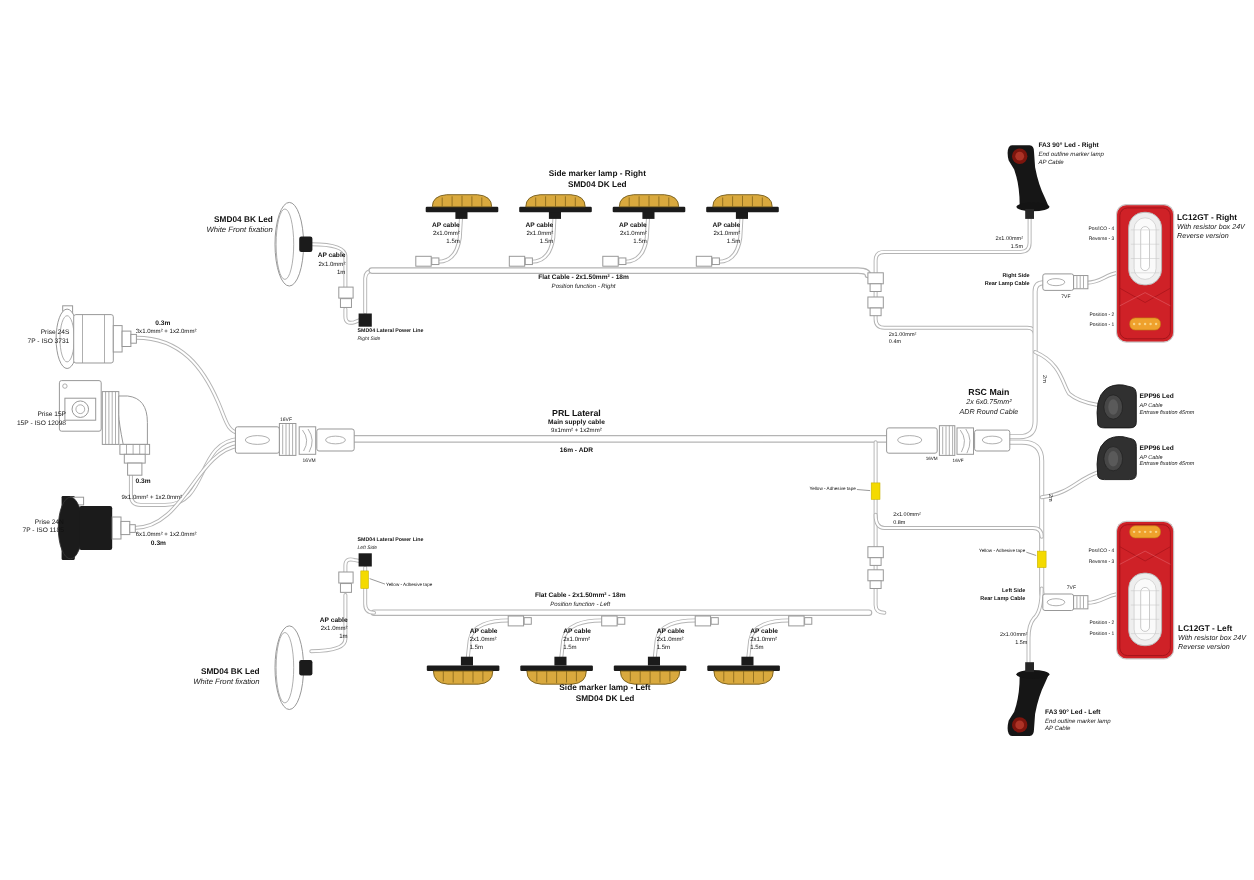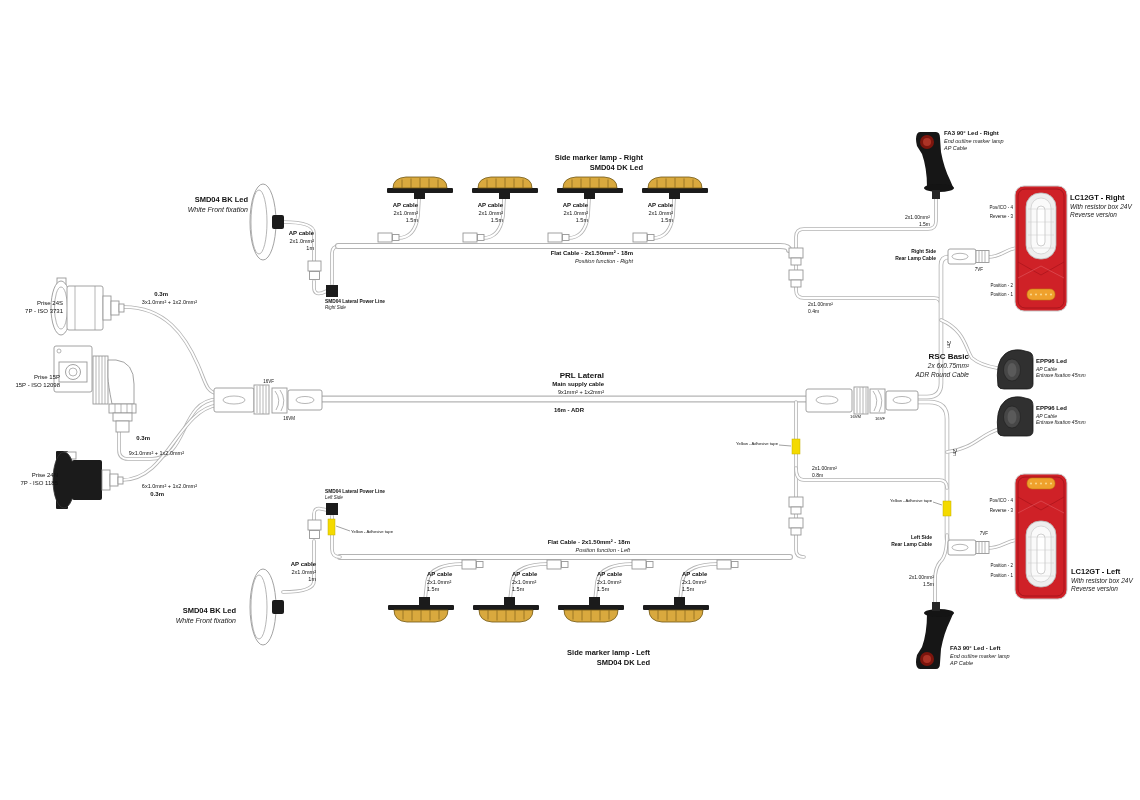--- a/index.html
+++ b/index.html
@@ -1,21 +1,21 @@
 <!DOCTYPE html>
 <html><head>
 <meta charset="utf-8">
 <style>
   html,body{margin:0;padding:0;background:#fff;}
   #stage{position:relative;width:1140px;height:800px;background:#fff;
          font-family:"Liberation Sans",sans-serif;overflow:hidden;}
   #wires{position:absolute;left:0;top:0;}
   .lb{position:absolute;color:#111;line-height:1.3;}
   .lb span{display:block;}
-  .ar{text-align:right}.ac{text-align:right}
+  .ar{text-align:right}.ac{text-align:center}
   .b{font-weight:700}.i{font-style:italic;color:#1a1a1a}
   .f9{font-size:9px}.f8{font-size:8px}.f75{font-size:7.5px}.f7{font-size:7px}
   .f65{font-size:6.5px}.f6{font-size:6px}.f55{font-size:5.5px}.f5{font-size:5px}
   .f48{font-size:4.8px}.f45{font-size:4.5px}.f42{font-size:4.2px}
   .rot{transform:rotate(90deg);transform-origin:left top;}
   .tube{fill:none;stroke:#b4b4b4;stroke-width:3.6;stroke-linecap:round}
   .core{fill:none;stroke:#fff;stroke-width:1.9;stroke-linecap:round}
   .tubeW{stroke-width:6}.coreW{stroke-width:3.9}
   .tubeT{stroke-width:7}.coreT{stroke-width:4.7}
   .tubeR{stroke-width:4.6}.coreR{stroke-width:2.9}
@@ -415,21 +415,21 @@
 </div>
 
 <div class="lb ac" style="left:444px;top:371px;width:160px">
   <span class="b f8">PRL Lateral</span>
   <span class="b f6">Main supply cable</span>
   <span class="f55">9x1mm² + 1x2mm²</span>
 </div>
 <div class="lb ac b f6" style="left:464px;top:407px;width:120px">16m - ADR</div>
 
 <div class="lb ac" style="left:829px;top:352px;width:140px">
-  <span class="b f8">RSC Basic</span>
+  <span class="b f8">RSC Main</span>
   <span class="i f65">2x 6x0.75mm²</span>
   <span class="i f65">ADR Round Cable</span>
 </div>
 <div class="lb ac f42" style="left:833px;top:414px;width:28px">16VM</div>
 <div class="lb ac f42" style="left:857px;top:416px;width:28px">16VF</div>
 
 <div class="lb" style="left:944px;top:130px;width:130px">
   <span class="b f6">FA3 90° Led - Right</span>
   <span class="i f55">End outline marker lamp</span>
   <span class="i f55">AP Cable</span>
@@ -529,21 +529,21 @@
   <span class="b f6">AP cable</span>
   <span class="f55">2x1.0mm²</span>
   <span class="f55">1.5m</span>
 </div>
 <div class="lb" style="left:682px;top:571px;width:50px">
   <span class="b f6">AP cable</span>
   <span class="f55">2x1.0mm²</span>
   <span class="f55">1.5m</span>
 </div>
 
-<div class="lb ac" style="left:450px;top:648px;width:200px">
+<div class="lb ac" style="left:450px;top:620px;width:200px">
   <span class="b f75">Side marker lamp - Left</span>
   <span class="b f75">SMD04 DK Led</span>
 </div>
 
 <div class="lb ar" style="left:140px;top:606px;width:96px">
   <span class="b f75">SMD04 BK Led</span>
   <span class="i f7">White Front fixation</span>
 </div>
 <div class="lb ar" style="left:270px;top:561px;width:46px">
   <span class="b f6">AP cable</span>

